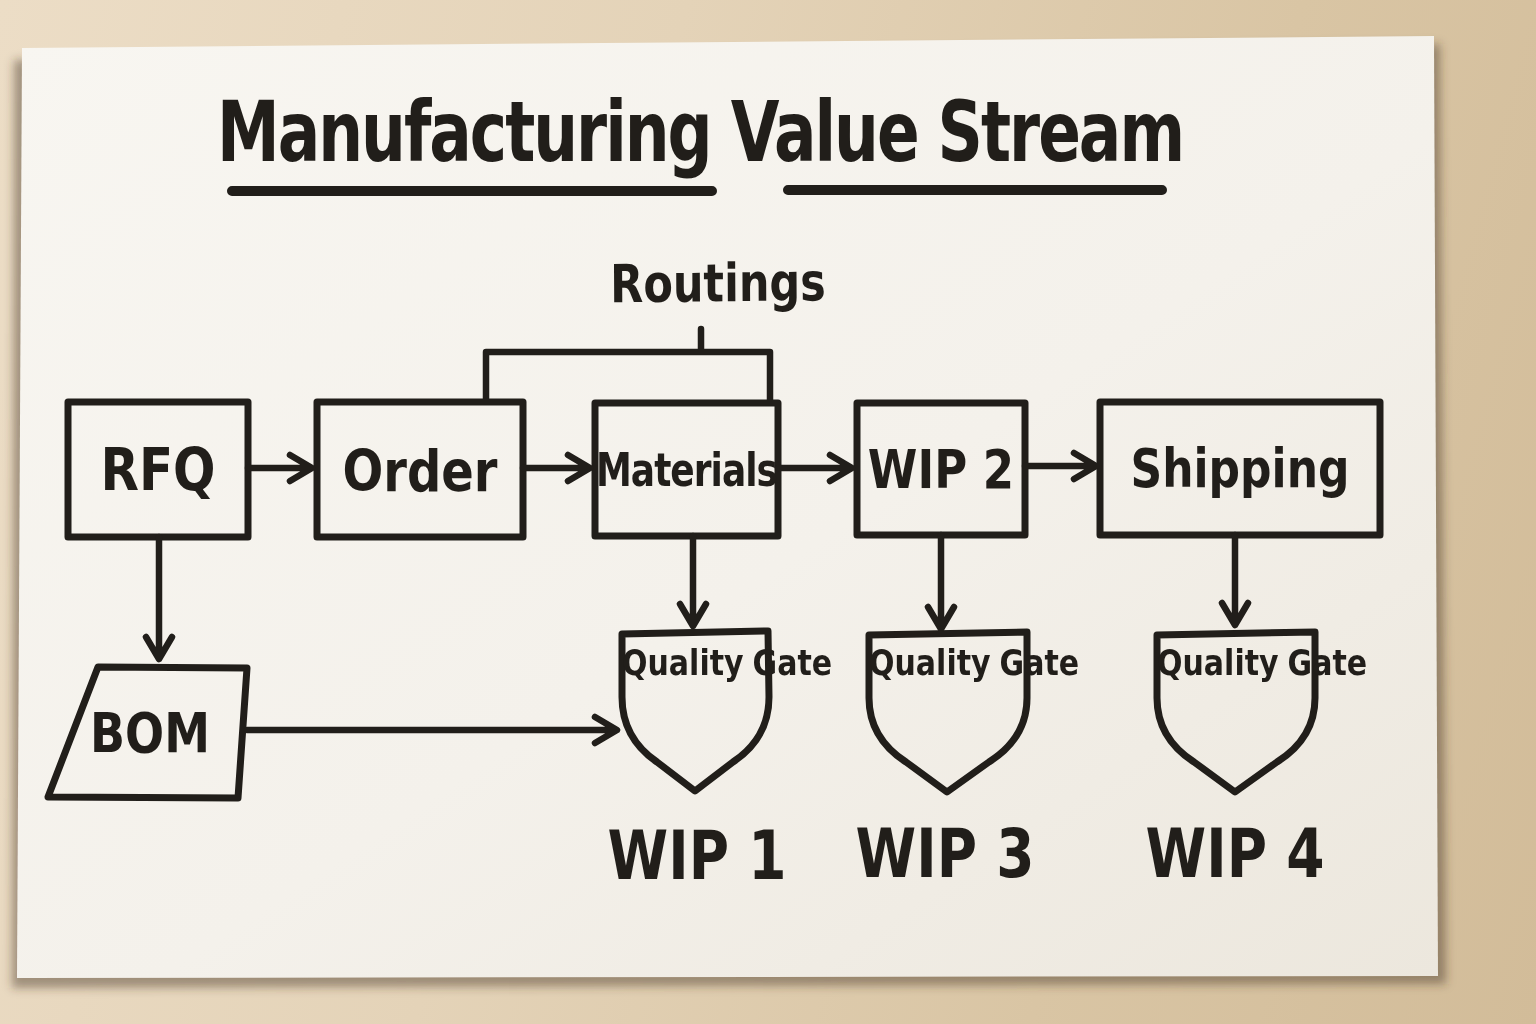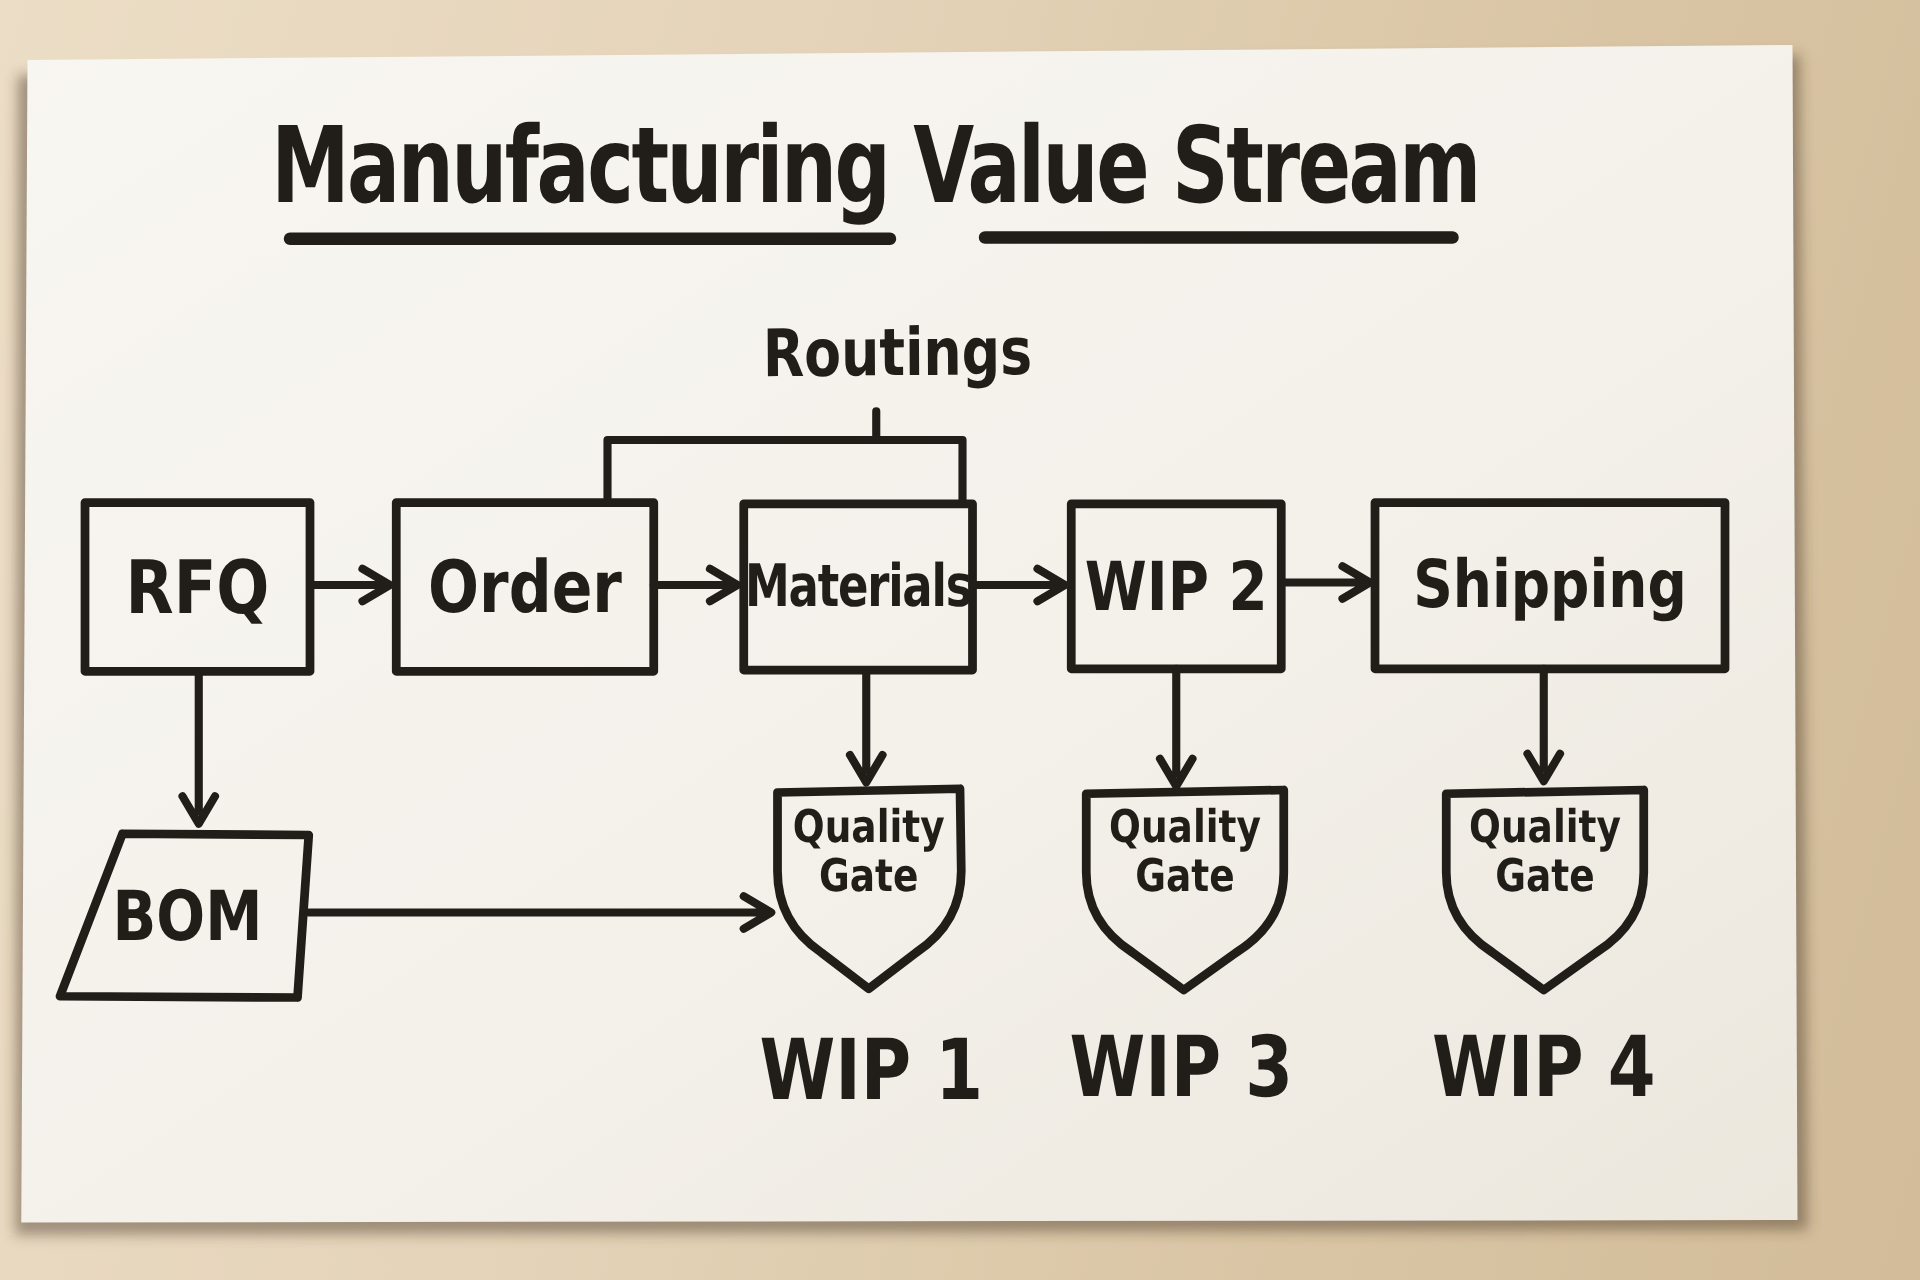--- a/index.html
+++ b/index.html
@@ -17,21 +17,21 @@
   }
   .title{left:150px;top:84px;width:1100px;height:96px;font-size:63px;letter-spacing:-2px;transform:scaleY(1.34);}
   .routings{left:593px;top:250px;width:250px;height:66px;font-size:43px;transform:scaleY(1.22) rotate(-0.4deg);}
   .rfq{left:68px;top:402px;width:180px;height:135px;font-size:50px;transform:scaleY(1.18);}
   .order{left:317px;top:402px;width:206px;height:135px;font-size:48px;transform:scaleY(1.2);}
   .materials{left:595px;top:403px;width:183px;height:133px;font-size:36px;letter-spacing:-1px;transform:scaleY(1.3);}
   .wip2{left:857px;top:403px;width:168px;height:132px;font-size:45px;transform:scaleY(1.2);}
   .shipping{left:1100px;top:402px;width:280px;height:133px;font-size:44px;transform:scaleY(1.2);}
   .bom{left:60px;top:667px;width:180px;height:131px;font-size:46px;transform:scaleY(1.2);}
   .gate{
-    position:absolute;display:flex;flex-direction:column;align-items:center;justify-content:flex-start;
+    position:absolute;display:flex;align-items:center;justify-content:flex-start;
     gap:9px;font-weight:bold;color:var(--ink);pointer-events:none;
   }
   .gate .gl{font-size:30px;line-height:30px;transform:scaleY(1.2);}
   .gate1{left:622px;top:648px;width:146px;}
   .gate2{left:869px;top:648px;width:158px;}
   .gate3{left:1157px;top:648px;width:158px;}
   .cap{height:76px;font-size:55px;transform:scaleY(1.22);}
   .wip1cap{left:597px;top:818px;width:200px;}
   .wip3cap{left:845px;top:816px;width:200px;}
   .wip4cap{left:1135px;top:816px;width:200px;}

